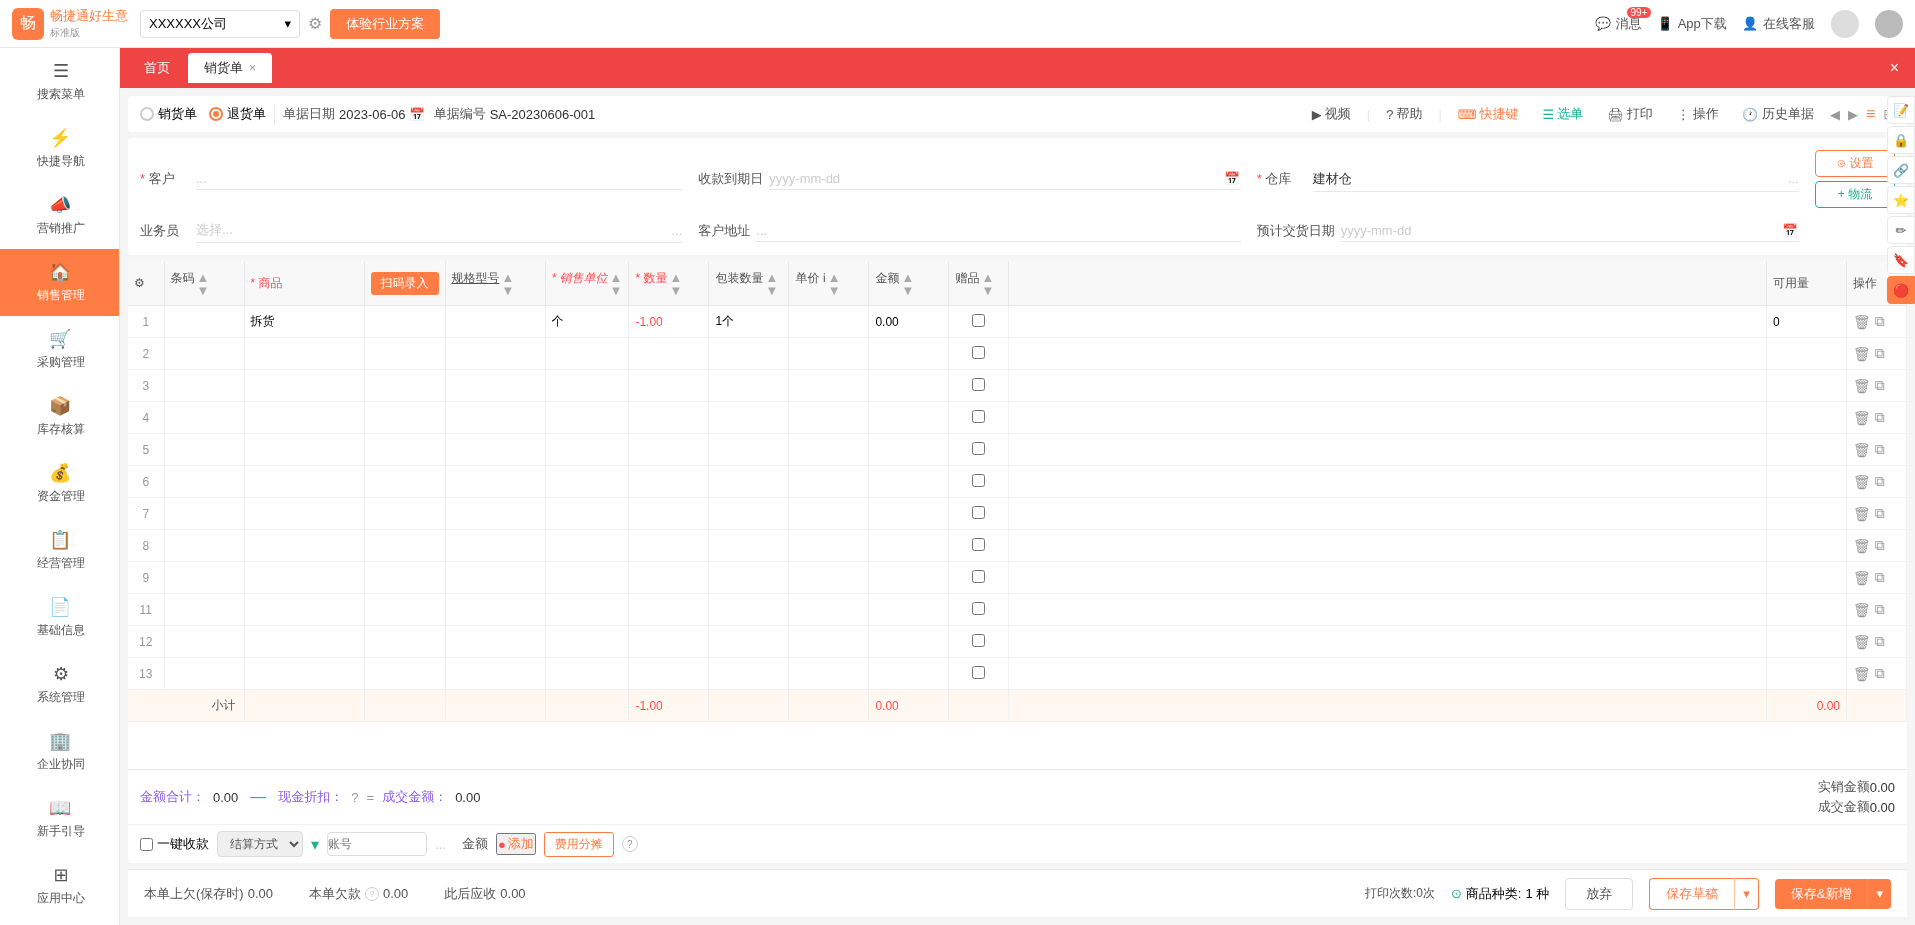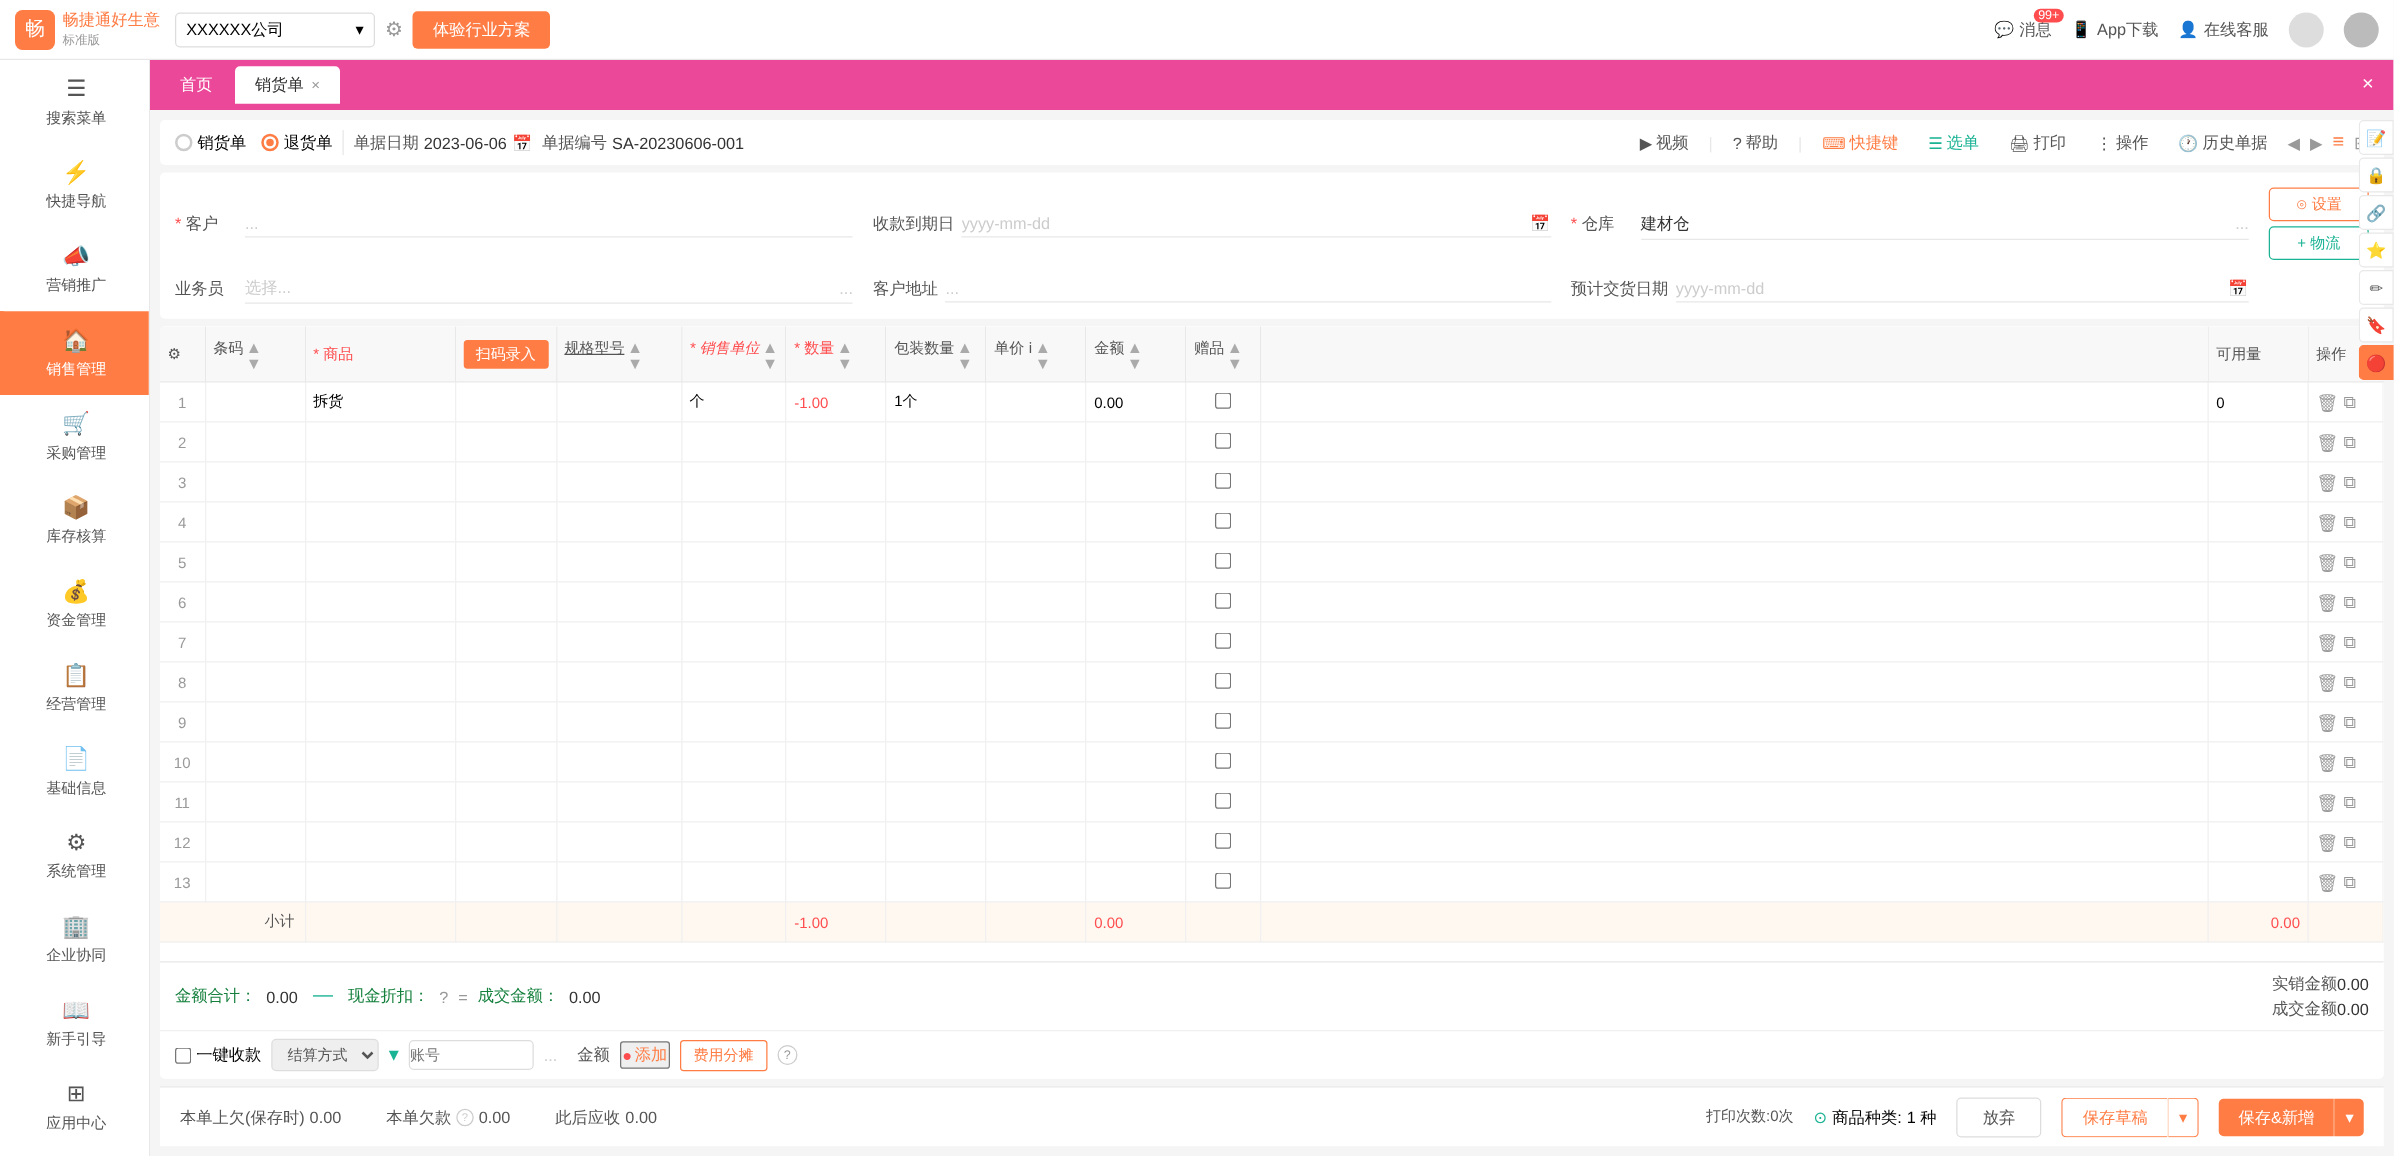--- a/index.html
+++ b/index.html
@@ -25,21 +25,21 @@
     .sidebar { width: 120px; background: #fff; border-right: 1px solid #e8e8e8; display: flex; flex-direction: column; flex-shrink: 0; overflow-y: auto; }
     .sidebar-item { display: flex; flex-direction: column; align-items: center; padding: 12px 8px; cursor: pointer; color: #555; gap: 4px; border-left: 3px solid transparent; }
     .sidebar-item.active { background: #ff7d45; color: #fff; border-left-color: #ff7d45; }
     .sidebar-item .icon { font-size: 18px; }
     .sidebar-item .label { font-size: 12px; text-align: center; }
 
     
     .content-area { flex: 1; display: flex; flex-direction: column; overflow: hidden; }
 
     
-    .tab-bar { height: 40px; background: #ec4899; display: flex; align-items: center; padding: 0 8px; gap: 2px; flex-shrink: 0; }
+    .tab-bar { height: 40px; background: #ef4444; display: flex; align-items: center; padding: 0 8px; gap: 2px; flex-shrink: 0; }
     .tab { padding: 6px 16px; border-radius: 4px 4px 0 0; cursor: pointer; font-size: 13px; display: flex; align-items: center; gap: 6px; }
     .tab.home { background: transparent; color: #fff; }
     .tab.active { background: #fff; color: #333; }
     .tab-close { color: #999; font-size: 12px; cursor: pointer; }
     .tab-close-btn { margin-left: auto; color: #fff; font-size: 16px; cursor: pointer; padding: 0 8px; }
 
     
     .form-area { flex: 1; display: flex; flex-direction: column; overflow: hidden; background: #f5f5f5; padding: 8px; gap: 6px; }
 
     
@@ -89,21 +89,21 @@
     td.red { color: #ff4d4f; }
     .subtotal-row { background: #fff8f0 !important; }
     .subtotal-row td { color: #ff4d4f; font-weight: 500; border-top: 1px solid #e8e8e8; }
     .checkbox-cell { text-align: center; }
     .action-icons { display: flex; gap: 4px; align-items: center; }
     .action-icon { cursor: pointer; color: #999; font-size: 14px; }
 
     
     .bottom-summary { padding: 8px 12px; background: #fff; border-top: 1px solid #e8e8e8; flex-shrink: 0; }
     .summary-row { display: flex; align-items: center; gap: 8px; }
-    .summary-label { color: #15803d; }
+    .summary-label { color: #8b5cf6; }
     .summary-value { color: #333; font-weight: 500; }
     .sum-equals { color: #999; }
 
     
     .payment-row { display: flex; align-items: center; gap: 8px; padding: 6px 12px; background: #fff; border-top: 1px solid #f0f0f0; flex-shrink: 0; }
     .checkbox-label { display: flex; align-items: center; gap: 4px; }
     .add-btn { color: #ff7d45; cursor: pointer; display: flex; align-items: center; gap: 2px; }
     .expense-btn { border: 1px solid #ff7d45; color: #ff7d45; background: #fff; padding: 3px 10px; border-radius: 3px; cursor: pointer; font-size: 12px; }
 
     
@@ -595,41 +595,20 @@
                   <td></td>
                 <td>
                     <div class="action-icons">
                       <span class="action-icon">🗑</span>
                       <span class="action-icon">⧉</span>
                     </div>
                   </td>
               </tr>
               <tr>
                 <td class="num">9</td>
-                <td></td>
-                  <td></td>
-                  <td></td>
-                <td></td>
-                  <td></td>
-                  <td></td>
-                <td></td>
-                  <td></td>
-                  <td></td>
-                <td class="checkbox-cell"><input type="checkbox" style=""></td>
-                <td></td>
-                  <td></td>
-                <td>
-                    <div class="action-icons">
-                      <span class="action-icon">🗑</span>
-                      <span class="action-icon">⧉</span>
-                    </div>
-                  </td>
-              </tr>
-              <tr>
-                <td class="num">10</td>
                 <td></td>
                   <td></td>
                   <td></td>
                 <td></td>
                   <td></td>
                   <td></td>
                 <td></td>
                   <td></td>
                   <td></td>
                 <td class="checkbox-cell"><input type="checkbox" style=""></td>

